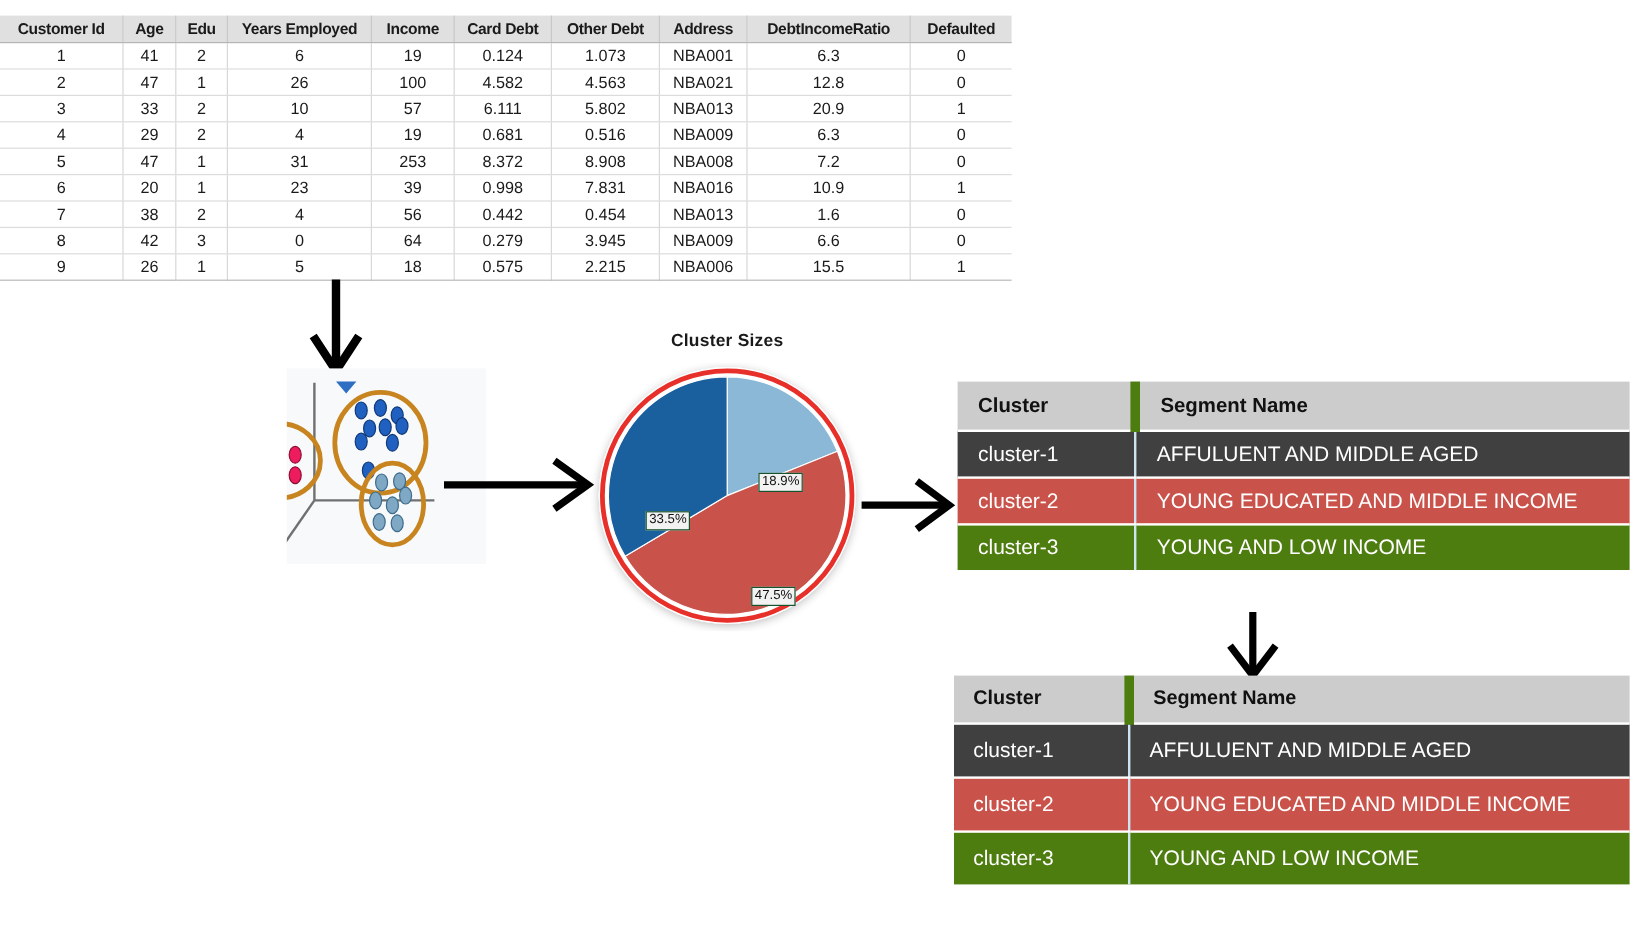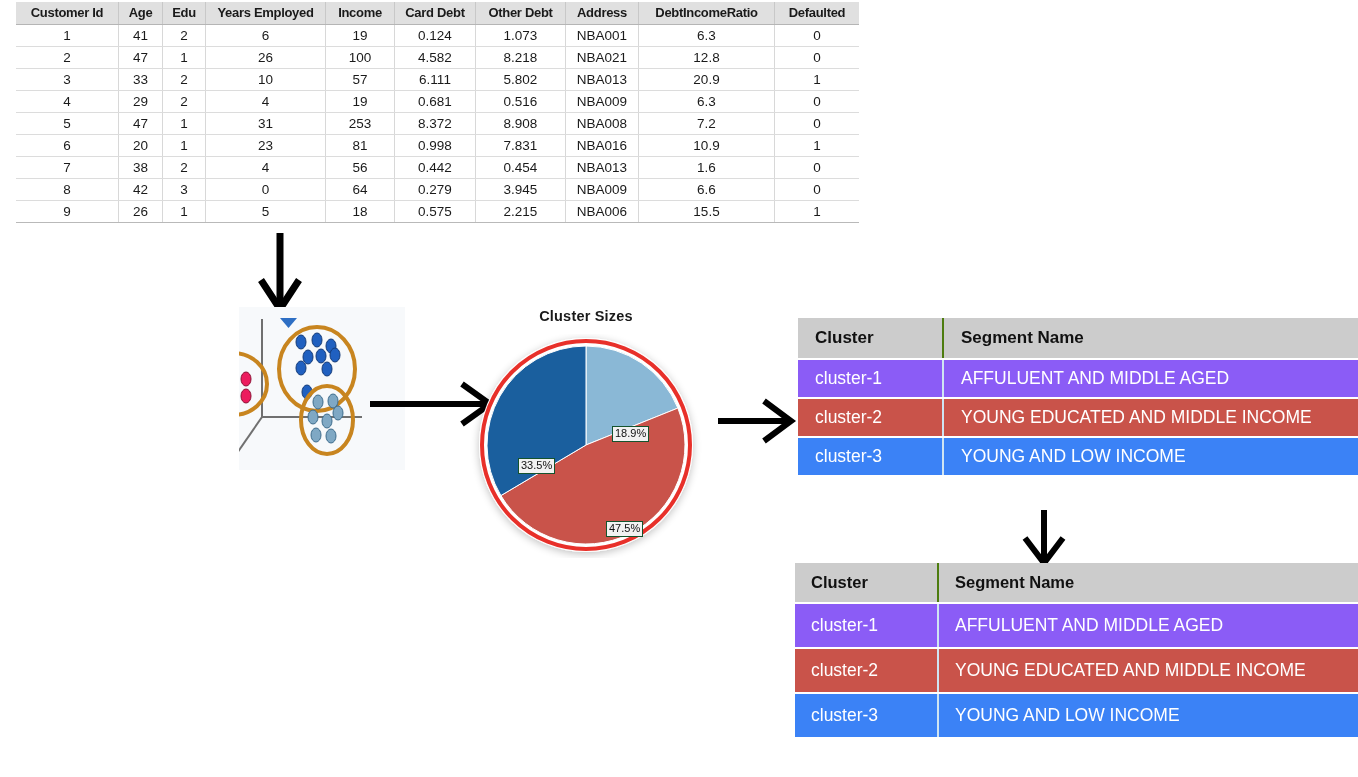--- a/index.html
+++ b/index.html
@@ -12,23 +12,22 @@
     height: 777px;
     position: relative;
     font-family: "Liberation Sans", sans-serif;
     overflow: hidden;
   }
 
   
   #data-table-wrap {
     position: absolute;
     left: 0px;
-    top: 2px;
+    top: 13px;
     width: 786px;
-    padding-left: 16px;
   }
   table.data-table {
     border-collapse: collapse;
     width: 786px;
     font-family: "Liberation Sans", sans-serif;
     font-size: 13.5px;
     color: #1a1a1a;
     table-layout: fixed;
   }
   table.data-table th {
@@ -80,25 +79,24 @@
     top: 307px;
     width: 166px;
     height: 163px;
     background: #f7f9fb;
   }
   #scatter-svg { display: block; }
 
   
   #pie-block {
     position: absolute;
-    left: 466px;
+    left: 486px;
     top: 276px;
     width: 240px;
     height: 250px;
-    margin-top: 32px;
   }
   #pie-title {
     position: absolute;
     left: 0;
     top: 0;
     width: 240px;
     text-align: center;
     font-family: "Liberation Sans", sans-serif;
     font-weight: bold;
     font-size: 14.5px;
@@ -128,30 +126,30 @@
     table-layout: fixed;
     font-family: "Liberation Sans", sans-serif;
   }
   table.seg-table th {
     background: #cccccc;
     color: #111111;
     font-weight: bold;
     text-align: left;
     border-bottom: 2px solid #ffffff;
   }
-  table.seg-table th.th-cluster { border-right: 2px solid #4d7c0f; margin-left: 32px; }
+  table.seg-table th.th-cluster { border-right: 8px solid #4d7c0f; margin-left: 32px; }
   table.seg-table td {
     color: #ffffff;
     text-align: left;
     border-bottom: 2px solid #ffffff;
   }
   table.seg-table td.td-cluster { border-right: 2px solid #cfe4f2; }
-  tr.row-c1 td { background: #8b5cf6; }
+  tr.row-c1 td { background: #404040; }
   tr.row-c2 td { background: #c9534a; }
-  tr.row-c3 td { background: #3b82f6; }
+  tr.row-c3 td { background: #4d7c0f; }
   tr.row-c3 td { border-bottom: none; }
 
   #seg-table-1 {
     position: absolute;
     left: 798px;
     top: 318px;
     width: 531px;
   }
   #seg-table-1 th { font-size: 17px; padding: 10px 0 10px 17px; }
   #seg-table-1 td { font-size: 17.5px; padding: 8px 0 8px 17px; }
@@ -201,21 +199,21 @@
           <td class="c8">6.3</td>
           <td class="c9">0</td>
         </tr>
         <tr>
           <td class="c0">2</td>
           <td class="c1">47</td>
           <td class="c2">1</td>
           <td class="c3">26</td>
           <td class="c4">100</td>
           <td class="c5">4.582</td>
-          <td class="c6">8.218</td>
+          <td class="c6">4.563</td>
           <td class="c7">NBA021</td>
           <td class="c8">12.8</td>
           <td class="c9">0</td>
         </tr>
         <tr>
           <td class="c0">3</td>
           <td class="c1">33</td>
           <td class="c2">2</td>
           <td class="c3">10</td>
           <td class="c4">57</td>
@@ -247,21 +245,21 @@
           <td class="c6">8.908</td>
           <td class="c7">NBA008</td>
           <td class="c8">7.2</td>
           <td class="c9">0</td>
         </tr>
         <tr>
           <td class="c0">6</td>
           <td class="c1">20</td>
           <td class="c2">1</td>
           <td class="c3">23</td>
-          <td class="c4">81</td>
+          <td class="c4">39</td>
           <td class="c5">0.998</td>
           <td class="c6">7.831</td>
           <td class="c7">NBA016</td>
           <td class="c8">10.9</td>
           <td class="c9">1</td>
         </tr>
         <tr>
           <td class="c0">7</td>
           <td class="c1">38</td>
           <td class="c2">2</td>

